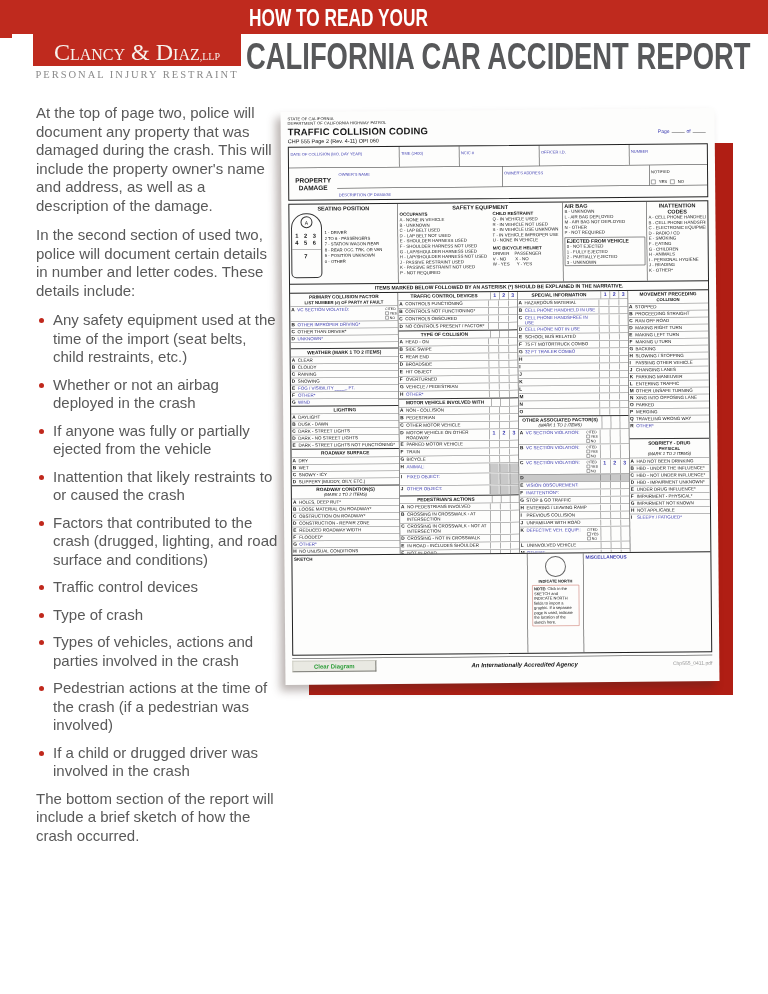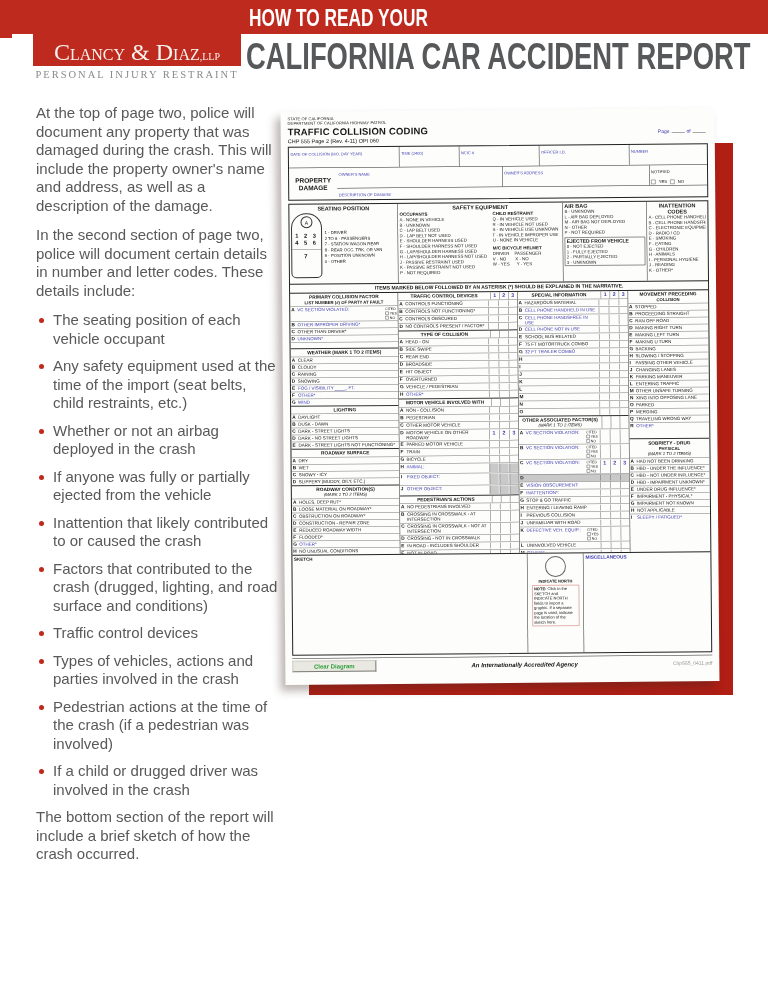--- a/index.html
+++ b/index.html
@@ -150,29 +150,29 @@
       <span class="lg">&amp; D</span>
       <span class="sm">IAZ</span>
       <span class="tiny">,LLP</span>
   </div>
   <div class="tagline">PERSONAL INJURY RESTRAINT</div>
   <div class="kicker">HOW TO READ YOUR</div>
   <div class="bigtitle">CALIFORNIA CAR ACCIDENT REPORT</div>
 
   <div class="article">
     <p>At the top of page two, police will document any property that was damaged during the crash. This will include the property owner's name and address, as well as a description of the damage.</p>
-    <p>In the second section of page two, police will document certain details in number and letter codes. These details include:</p>
+    <p>In the second section of used two, police will document certain details in number and letter codes. These details include:</p>
     <div>
-        <div class="bullet">The seating position of each vehicle occupant</div>
         <div class="bullet">Any safety equipment used at the time of the import (seat belts, child restraints, etc.)</div>
         <div class="bullet">Whether or not an airbag deployed in the crash</div>
         <div class="bullet">If anyone was fully or partially ejected from the vehicle</div>
-        <div class="bullet">Inattention that likely contributed to or caused the crash</div>
+        <div class="bullet">Inattention that likely restraints to or caused the crash</div>
         <div class="bullet">Factors that contributed to the crash (drugged, lighting, and road surface and conditions)</div>
         <div class="bullet">Traffic control devices</div>
+        <div class="bullet">Type of crash</div>
         <div class="bullet">Types of vehicles, actions and parties involved in the crash</div>
         <div class="bullet">Pedestrian actions at the time of the crash (if a pedestrian was involved)</div>
         <div class="bullet">If a child or drugged driver was involved in the crash</div>
       </div>
     <p>The bottom section of the report will include a brief sketch of how the crash occurred.</p>
   </div>
 
   <div class="backdrop"></div>
   <div class="form-page">
     <div class="form-scale">

